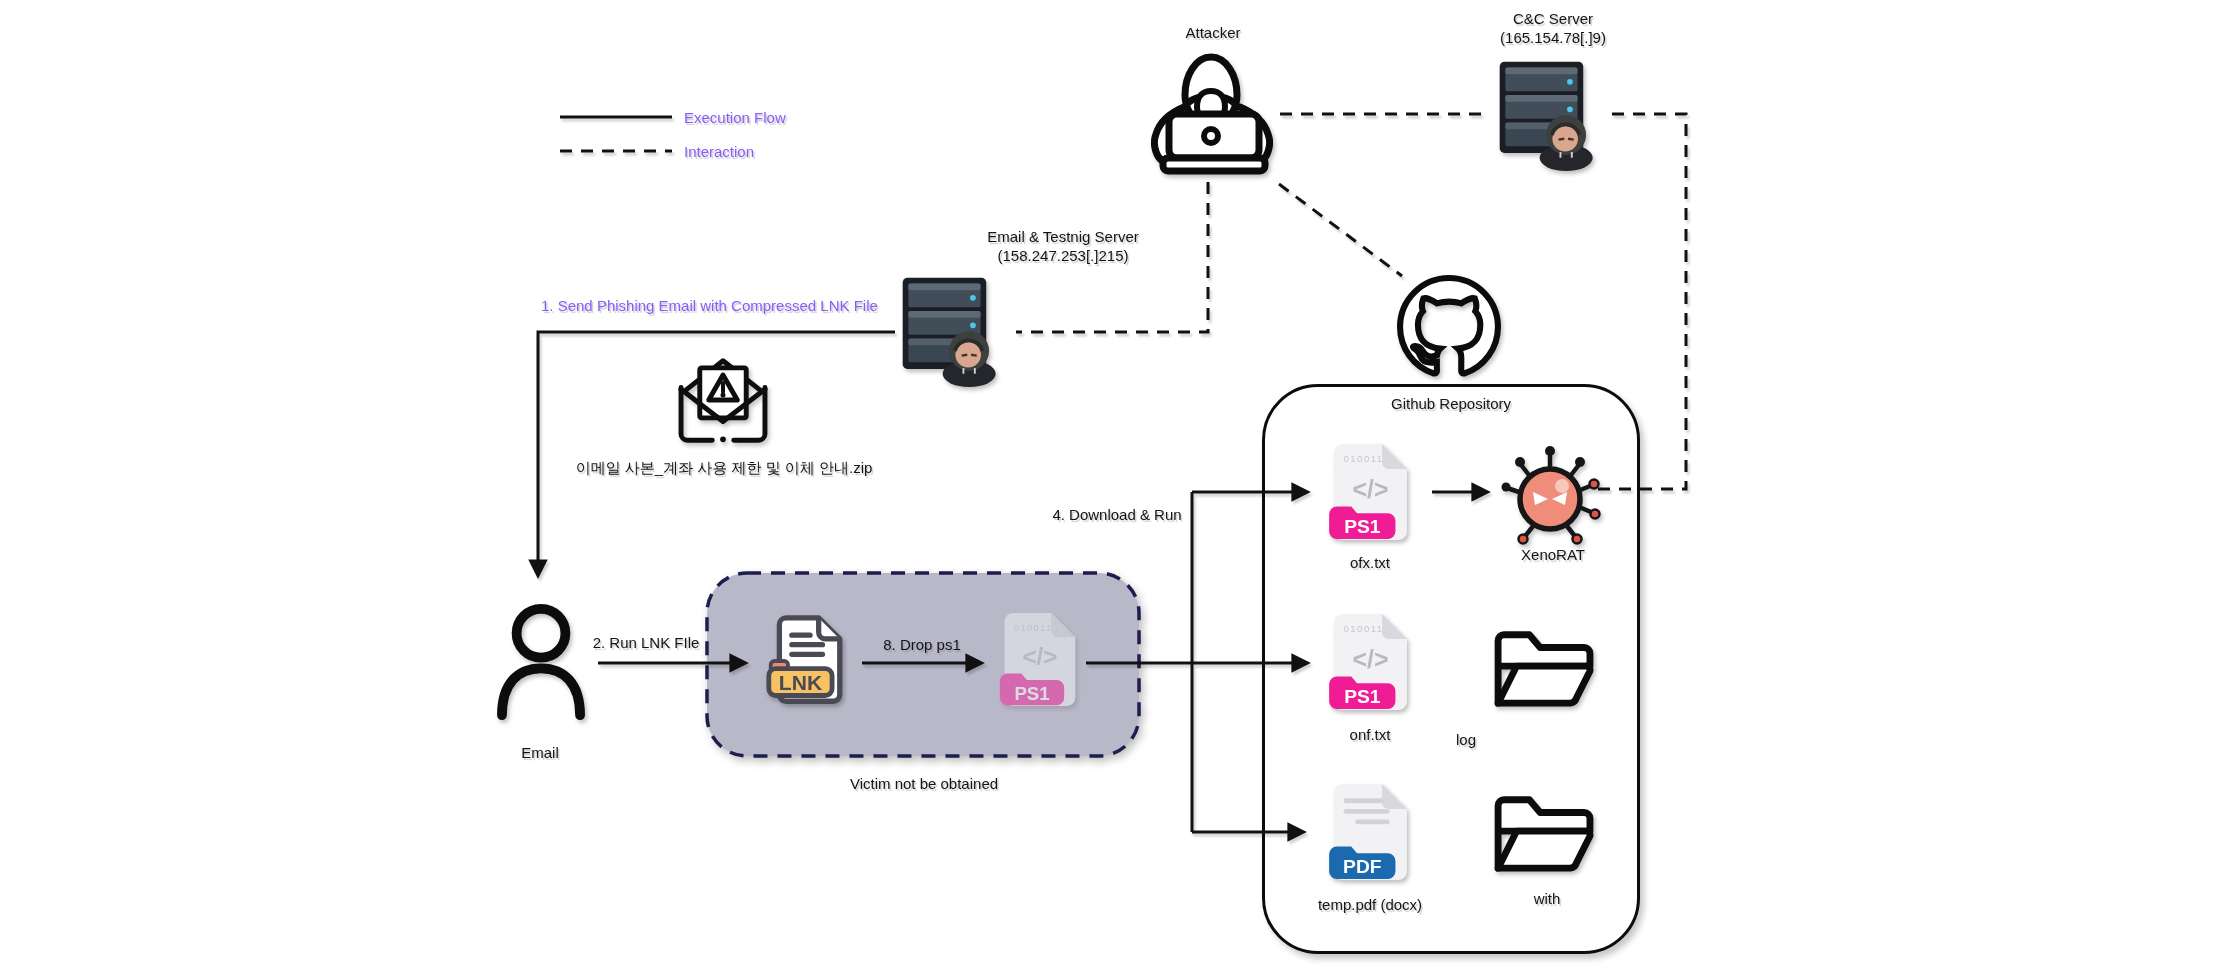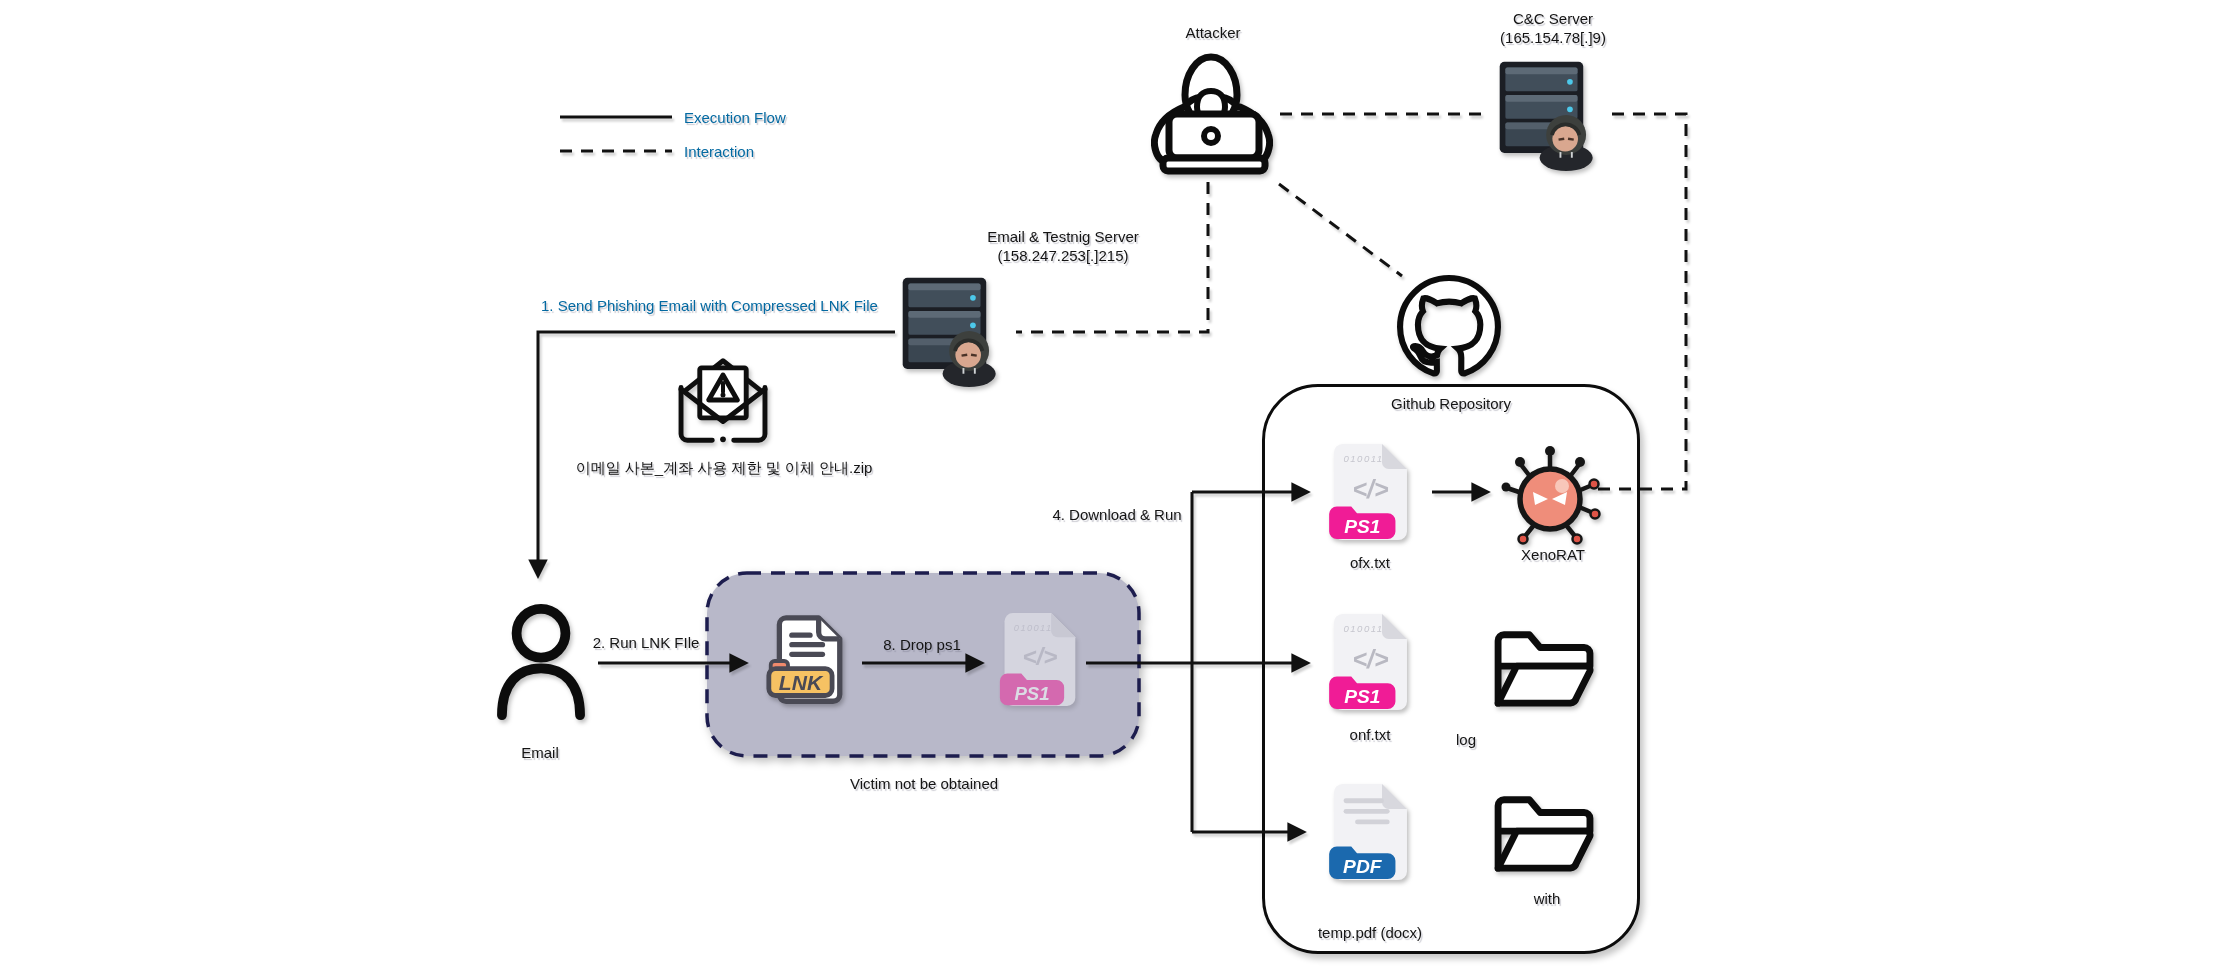--- a/index.html
+++ b/index.html
@@ -1,26 +1,26 @@
 <!DOCTYPE html>
 <html><head>
 <meta charset="utf-8">
 <style>
   html,body{margin:0;padding:0;background:#fff;}
   body{width:2230px;height:976px;position:relative;overflow:hidden;
        font-family:"Liberation Sans","DejaVu Sans",sans-serif;color:#141414;}
   .abs{position:absolute;}
   .lbl{position:absolute;font-size:15px;white-space:nowrap;transform:translateX(-50%);
        text-align:center;color:#141414;text-shadow:1.5px 1.5px 1px rgba(110,110,130,.35);}
-  .lbl-left{position:absolute;font-size:15px;white-space:nowrap;color:#0369a1;
+  .lbl-left{position:absolute;font-size:15px;white-space:nowrap;color:#8b5cf6;
        text-shadow:1.5px 1.5px 1px rgba(110,110,130,.35);}
   .icon svg{display:block;filter:drop-shadow(2.5px 3.5px 2px rgba(0,0,0,.25));}
   #wires{position:absolute;left:0;top:0;z-index:5;
        filter:drop-shadow(2px 3px 1px rgba(0,0,0,.18));}
-  .icon{z-index:10;font-style:italic;}
+  .icon{z-index:10;}
   .lbl,.lbl-left{z-index:12;}
   #github-box{position:absolute;left:1262px;top:384px;width:378px;height:570px;
        border:3px solid #0c0c0c;border-radius:56px;background:#fff;box-sizing:border-box;
        box-shadow:4px 5px 6px rgba(0,0,0,.22);z-index:1;}
   #quarantine-box{position:absolute;left:705px;top:571px;z-index:2;
        filter:drop-shadow(3px 4px 4px rgba(0,0,0,.25));}
   .faded{opacity:.5;}
 </style>
 </head>
 <body>
@@ -249,21 +249,21 @@
   <svg width="85" height="98" viewBox="0 0 88 102">
     <path d="M16,1 L57,1 L83,27 L83,92 a9,9 0 0 1 -9,9 L16,101 a9,9 0 0 1 -9,-9 L7,10 a9,9 0 0 1 9,-9 Z" fill="#f2f2f5"></path>
     <path d="M57,1 L83,27 L64,27 a7,7 0 0 1 -7,-7 Z" fill="#d8d8de"></path>
     <rect x="17" y="16" width="42" height="5" rx="2.5" fill="#d2d2d8"></rect>
     <rect x="17" y="27" width="48" height="5" rx="2.5" fill="#d2d2d8"></rect>
     <rect x="29" y="38" width="36" height="5" rx="2.5" fill="#d2d2d8"></rect>
     <path d="M10,66 L25,66 L31,73 L63,73 a8,8 0 0 1 8,8 L71,92 a8,8 0 0 1 -8,8 L10,100 a8,8 0 0 1 -8,-8 L2,74 a8,8 0 0 1 8,-8 Z" fill="#1B69AE"></path>
     <text x="36.5" y="94" text-anchor="middle" font-size="20" font-weight="bold" fill="#fff">PDF</text>
   </svg>
 </div>
-<div class="lbl" style="left:1370px;top:924px">temp.pdf (docx)</div>
+<div class="lbl" style="left:1370px;top:896px">temp.pdf (docx)</div>
 <div class="abs icon" style="left:1490px;top:790px">
   <svg width="110" height="86" viewBox="0 0 112 88">
     <g stroke="#0c0c0c" stroke-width="7" fill="#fff" stroke-linejoin="round">
       <path d="M8,80 L8,16 a6,6 0 0 1 6,-6 L40,10 L51,23 L96,23 a6,6 0 0 1 6,6 L102,42 L8,42 Z"></path>
       <path d="M8,80 L27,42 L98,42 a4,4 0 0 1 4,5 L88,75 a7,7 0 0 1 -6,5 Z"></path>
     </g>
   </svg>
 </div>
 <div class="lbl" style="left:1547px;top:890px">with</div>
 

